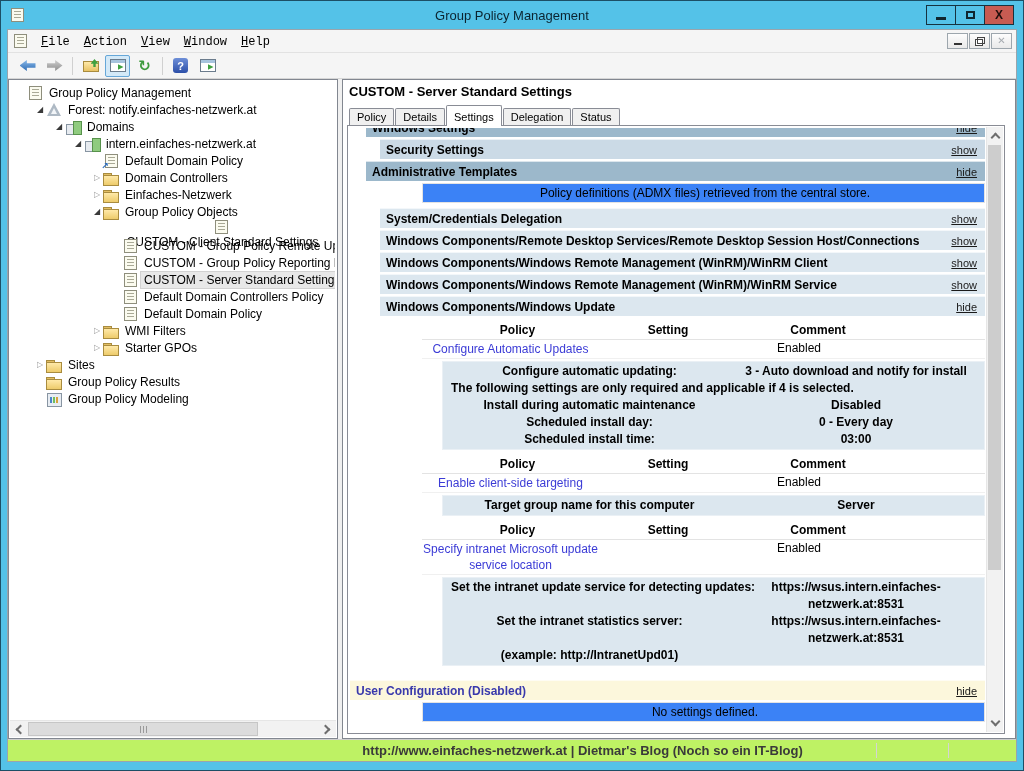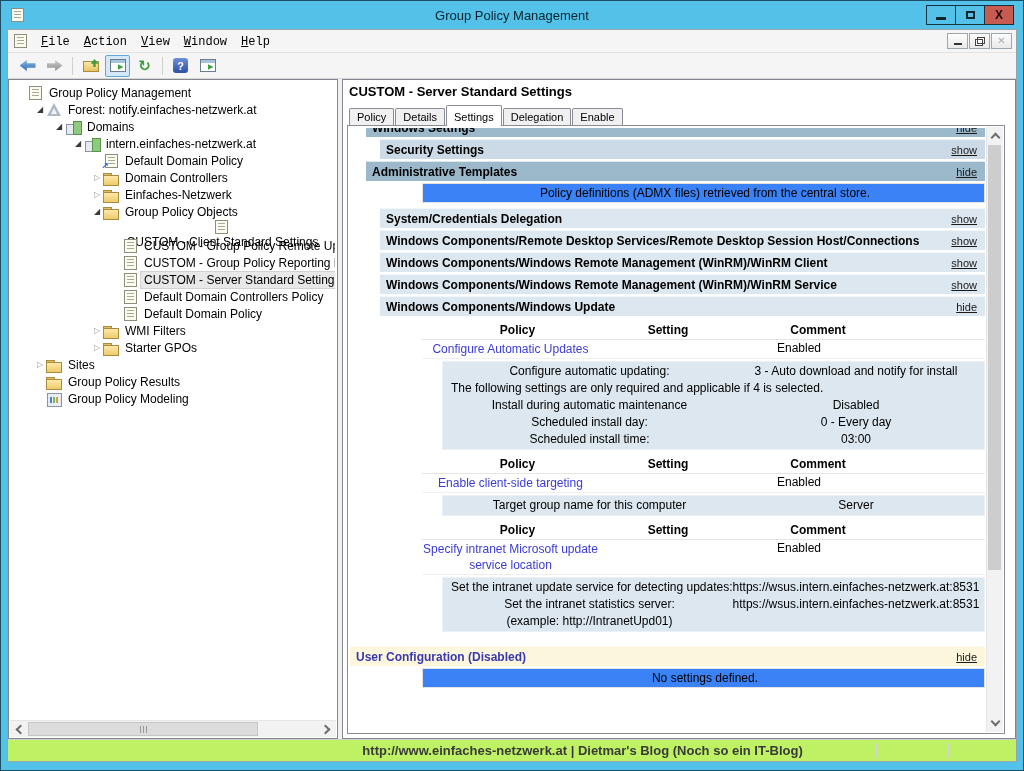--- a/index.html
+++ b/index.html
@@ -94,21 +94,21 @@
   .rb4{background:#DCE7EF;margin-left:30px;}
   .rnote{margin:2px 0 5px 72px;background:#3b82f6;border:1px solid #E3E3E3;height:20px;line-height:18px;padding-left:3px;}
   .rtable{margin:7px 0 2px 72px;}
   .thead{display:flex;position:relative;font-weight:bold;height:17px;border-bottom:1px solid #E3E3E3;}
   .thead .h1{width:191px;}
   .thead .h2{width:110px;}
   .thead .h3{position:absolute;left:396px;transform:translateX(-50%);}
   .trow{display:flex;align-items:flex-start;min-height:17px;padding:1px 0;border-bottom:1px solid #F0F0F0;}
   .plink{width:191px;flex:none;color:#3B3BD6;cursor:pointer;padding-right:14px;line-height:16px;}
   .setting{flex:1;}
-  .tdetails{margin-left:20px;margin-top:2px;background:#DCE7EF;border:1px solid #EAF0F5;padding:1px 0;}
+  .tdetails{margin-left:20px;margin-top:2px;background:#DCE7EF;border:1px solid #EAF0F5;padding:1px 0;font-weight:bold;}
   .drow{display:flex;min-height:17px;line-height:17px;padding-left:8px;}
   .dl{width:277px;flex:none;white-space:nowrap;}
   .dv{flex:1;}
   
   .vsb{position:absolute;top:1px;right:1px;bottom:1px;width:17px;background:#F2F2F2;border-left:1px solid #E6E6E6;}
   .vsb .sbtn{position:absolute;left:0;width:16px;height:17px;display:flex;align-items:center;justify-content:center;}
   .sb-up{top:0;}
   .sb-dn{bottom:0;}
   .chv-up{width:7px;height:7px;border-left:2px solid #6E6E6E;border-top:2px solid #6E6E6E;transform:rotate(45deg);margin-top:4px;}
   .chv-dn{width:7px;height:7px;border-left:2px solid #6E6E6E;border-top:2px solid #6E6E6E;transform:rotate(225deg);margin-bottom:4px;}
@@ -320,21 +320,21 @@
 
       <div class="split"></div>
 
       <div class="rightpane">
         <div class="rp-title">CUSTOM - Server Standard Settings</div>
         <div class="tabs" id="tabs">
             <span class="tab">Policy</span>
             <span class="tab">Details</span>
             <span class="tab active">Settings</span>
             <span class="tab">Delegation</span>
-            <span class="tab">Enable</span>
+            <span class="tab">Status</span>
           </div>
         <div class="tabpage">
           <div class="reportwrap" id="report">
               <div class="rb rb2 clip">
                 <span>Windows Settings</span>
                 <a class="rlink">hide</a>
               </div>
               <div class="rb rb3">
                 <span>Security Settings</span>
                 <a class="rlink">show</a>

